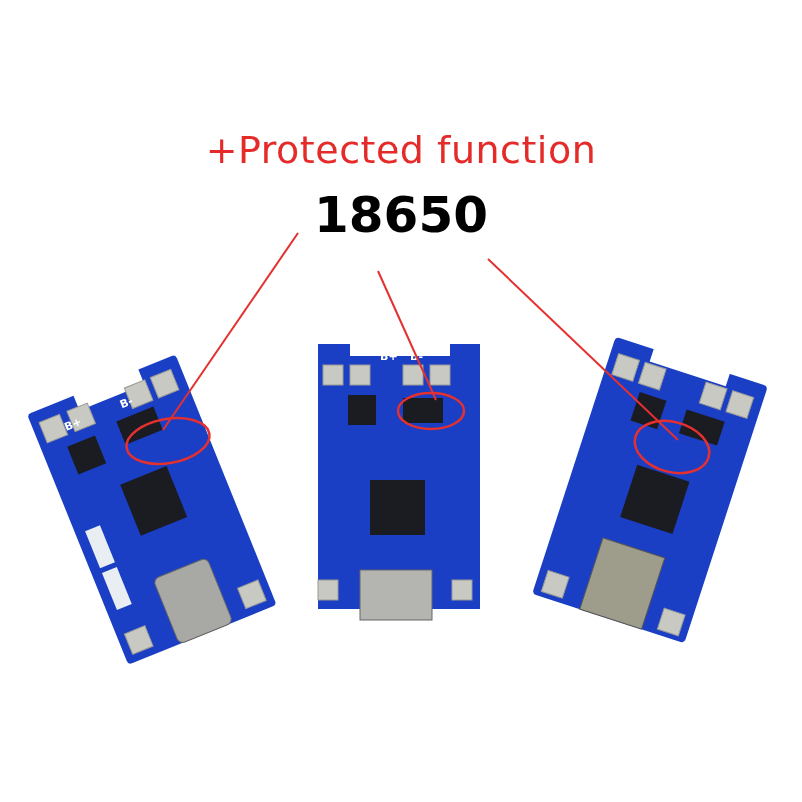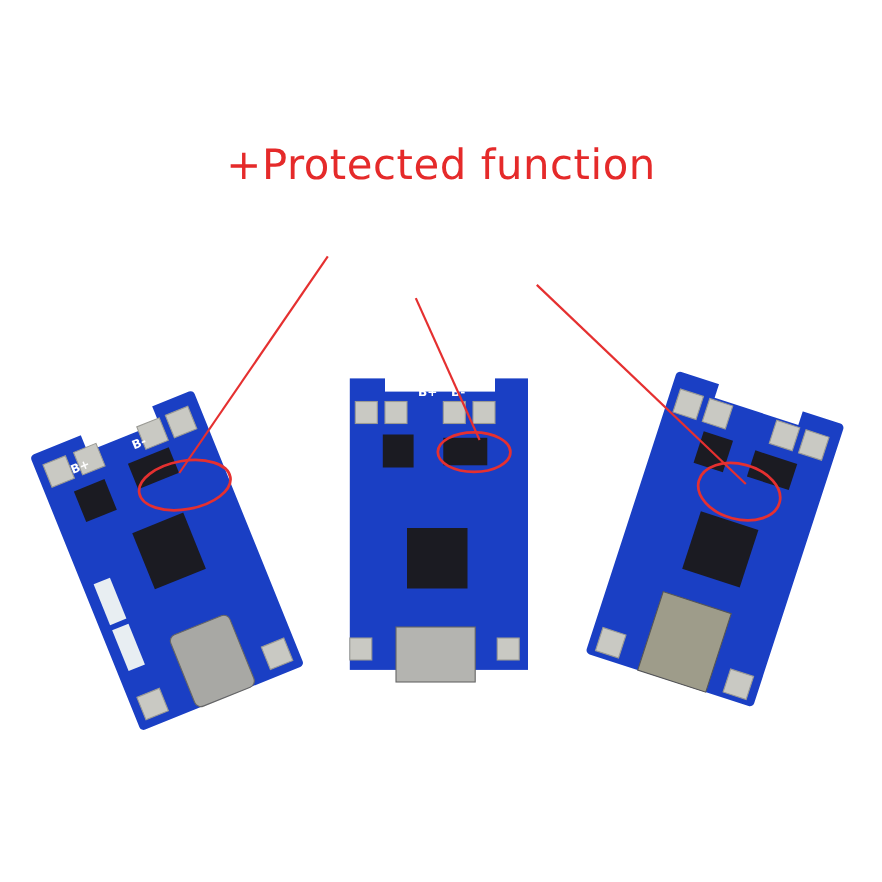--- a/index.html
+++ b/index.html
@@ -8,20 +8,21 @@
   #h-protect{top:128px;font-size:38px;color:#e52a2a;font-family:"DejaVu Sans",sans-serif;letter-spacing:0.5px;}
   #h-cell{top:186px;font-size:50px;font-weight:bold;color:#000;font-family:"DejaVu Sans",sans-serif;}
   svg{position:absolute;left:0;top:0;}
   .lbl{font-family:"DejaVu Sans",sans-serif;font-weight:bold;fill:#ffffff;}
 </style>
 </head>
 <body>
 
 <div id="stage">
   <div id="h-protect" class="headline">+Protected function</div>
+  <div id="h-cell" class="headline">18650</div>
 
   <svg width="802" height="802" viewBox="0 0 802 802">
 
     <g transform="translate(150,505) rotate(-22)">
       <rect x="-80" y="-130" width="160" height="270" rx="4" fill="#1a3fc4"></rect>
       <rect x="-30" y="-132" width="70" height="18" fill="#fff"></rect>
       <g fill="#c9c9c3" stroke="#9a9a94">
         <rect x="-72" y="-118" width="22" height="22"></rect>
           <rect x="-42" y="-118" width="22" height="22"></rect>
         <rect x="20" y="-118" width="22" height="22"></rect>

